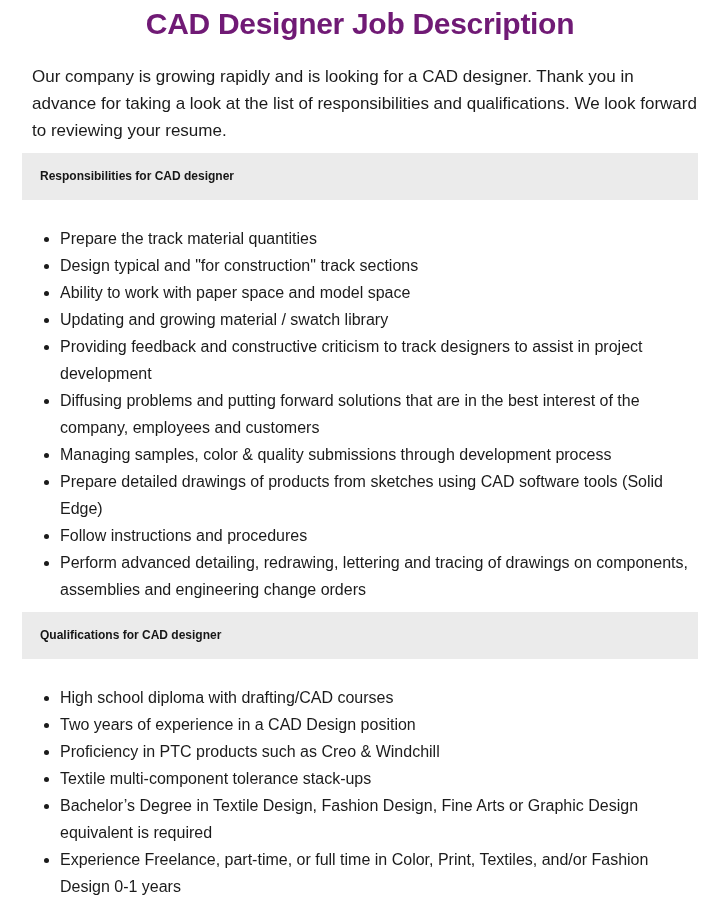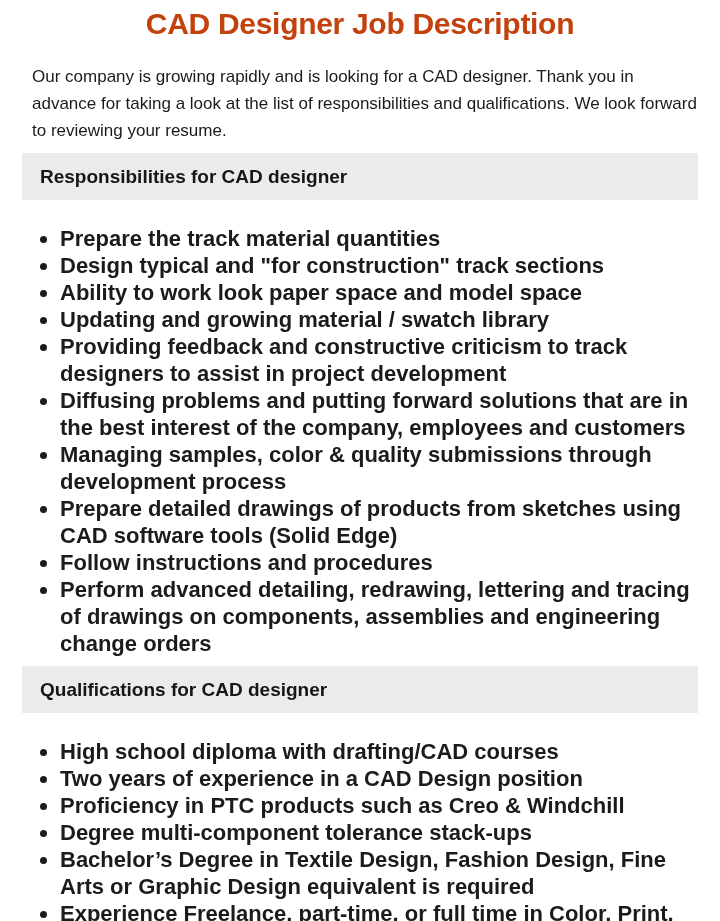--- a/index.html
+++ b/index.html
@@ -16,77 +16,76 @@
     font-family: "Liberation Sans", "DejaVu Sans", sans-serif;
   }
   .page-title {
     margin: 0;
     padding: 6px 0 0 0;
     font-size: 30px;
     line-height: 36px;
     font-weight: 800;
     letter-spacing: -0.3px;
     text-align: center;
-    color: #c2410c;
+    color: #701a75;
   }
   .intro {
     margin: 21px 20px 0 32px;
     font-size: 17px;
     line-height: 27px;
   }
   .section-bar {
     margin: 9px 22px 0 22px;
     background: #ebebeb;
     padding: 13px 18px;
-    font-size: 19px;
+    font-size: 12px;
     line-height: 21px;
     font-weight: 700;
     color: #161616;
   }
   ul.bullet-list {
     margin: 25px 20px 0 20px;
     padding: 0 0 0 40px;
     list-style: disc outside;
-    font-size: 22px;
+    font-size: 16px;
     line-height: 27px;
-    font-weight: bold;
   }
   ul.bullet-list li {
     margin: 0;
     padding: 0;
   }
 </style>
 </head>
 <body>
 
 <h1 class="page-title">CAD Designer Job Description</h1>
 
 <p class="intro">Our company is growing rapidly and is looking for a CAD designer. Thank you in advance for taking a look at the list of responsibilities and qualifications. We look forward to reviewing your resume.</p>
 
 <div class="section-bar">
   <span>Responsibilities for CAD designer</span>
 </div>
 
 <ul class="bullet-list">
     <li>Prepare the track material quantities</li>
     <li>Design typical and "for construction" track sections</li>
-    <li>Ability to work look paper space and model space</li>
+    <li>Ability to work with paper space and model space</li>
     <li>Updating and growing material / swatch library</li>
     <li>Providing feedback and constructive criticism to track designers to assist in project development</li>
     <li>Diffusing problems and putting forward solutions that are in the best interest of the company, employees and customers</li>
     <li>Managing samples, color &amp; quality submissions through development process</li>
     <li>Prepare detailed drawings of products from sketches using CAD software tools (Solid Edge)</li>
     <li>Follow instructions and procedures</li>
     <li>Perform advanced detailing, redrawing, lettering and tracing of drawings on components, assemblies and engineering change orders</li>
   </ul>
 
 <div class="section-bar">
   <span>Qualifications for CAD designer</span>
 </div>
 
 <ul class="bullet-list">
     <li>High school diploma with drafting/CAD courses</li>
     <li>Two years of experience in a CAD Design position</li>
     <li>Proficiency in PTC products such as Creo &amp; Windchill</li>
-    <li>Degree multi-component tolerance stack-ups</li>
+    <li>Textile multi-component tolerance stack-ups</li>
     <li>Bachelor’s Degree in Textile Design, Fashion Design, Fine Arts or Graphic Design equivalent is required</li>
     <li>Experience Freelance, part-time, or full time in Color, Print, Textiles, and/or Fashion Design 0-1 years</li>
   </ul>
 
 </body></html>

